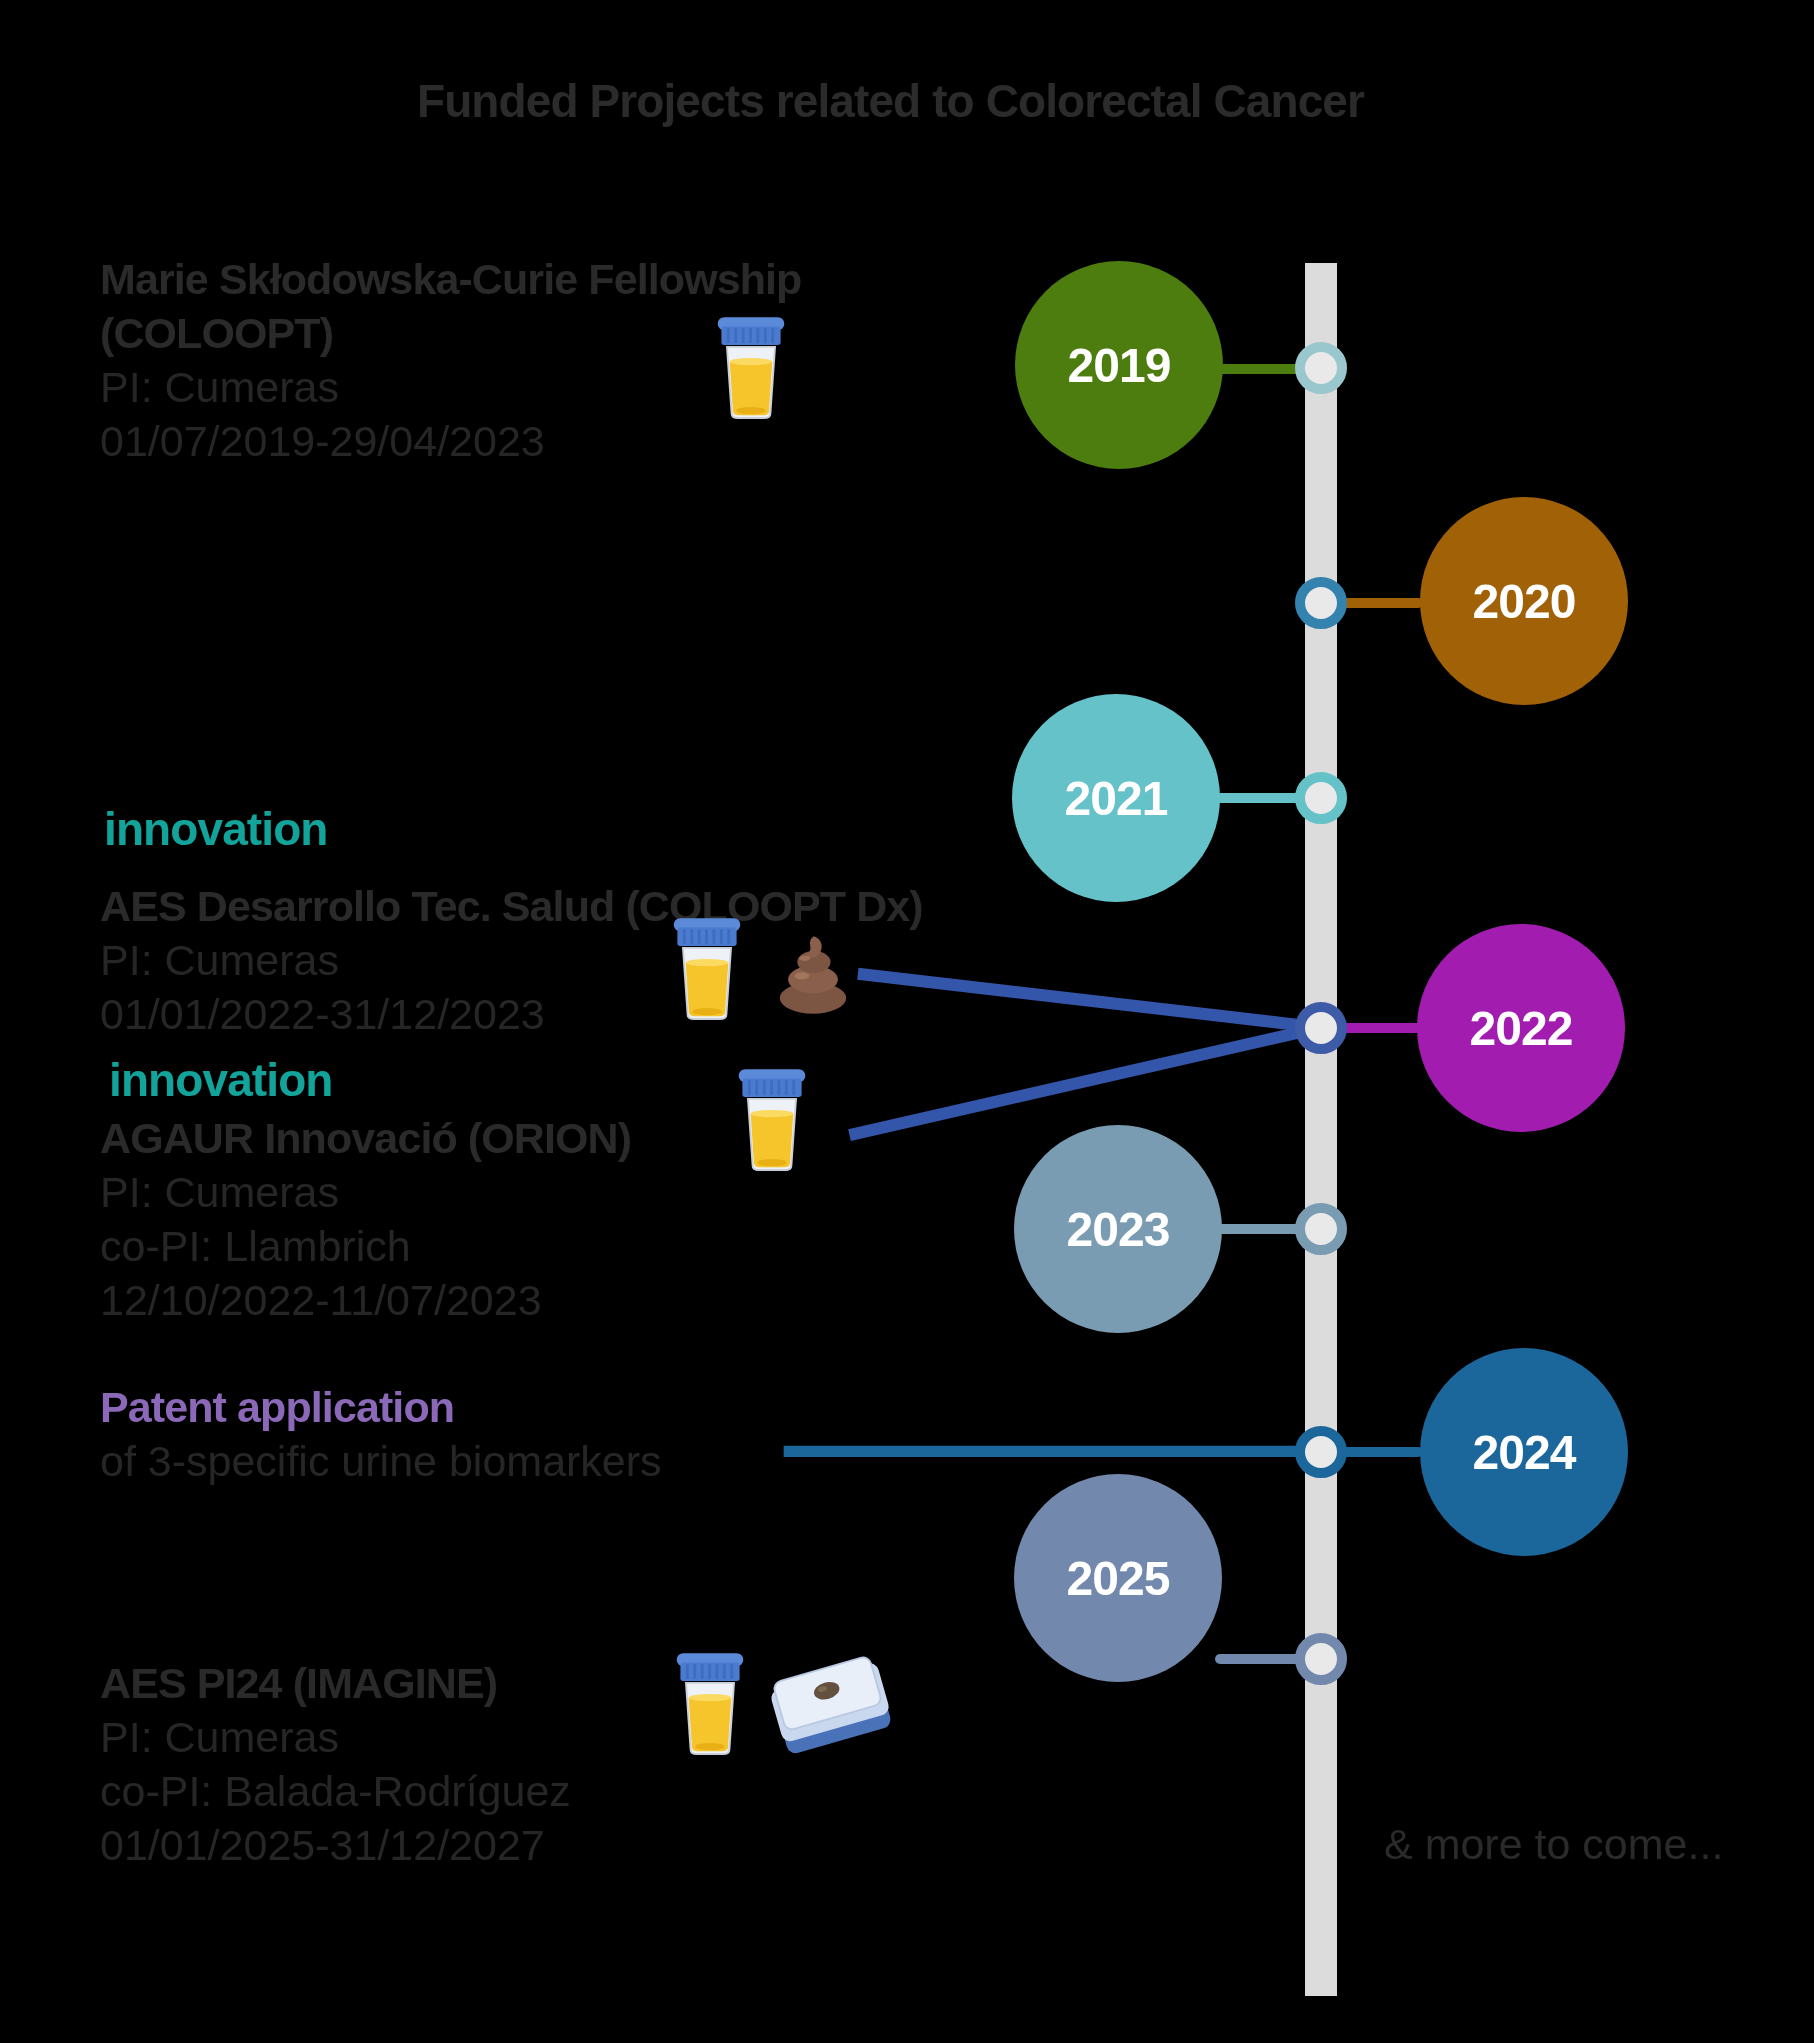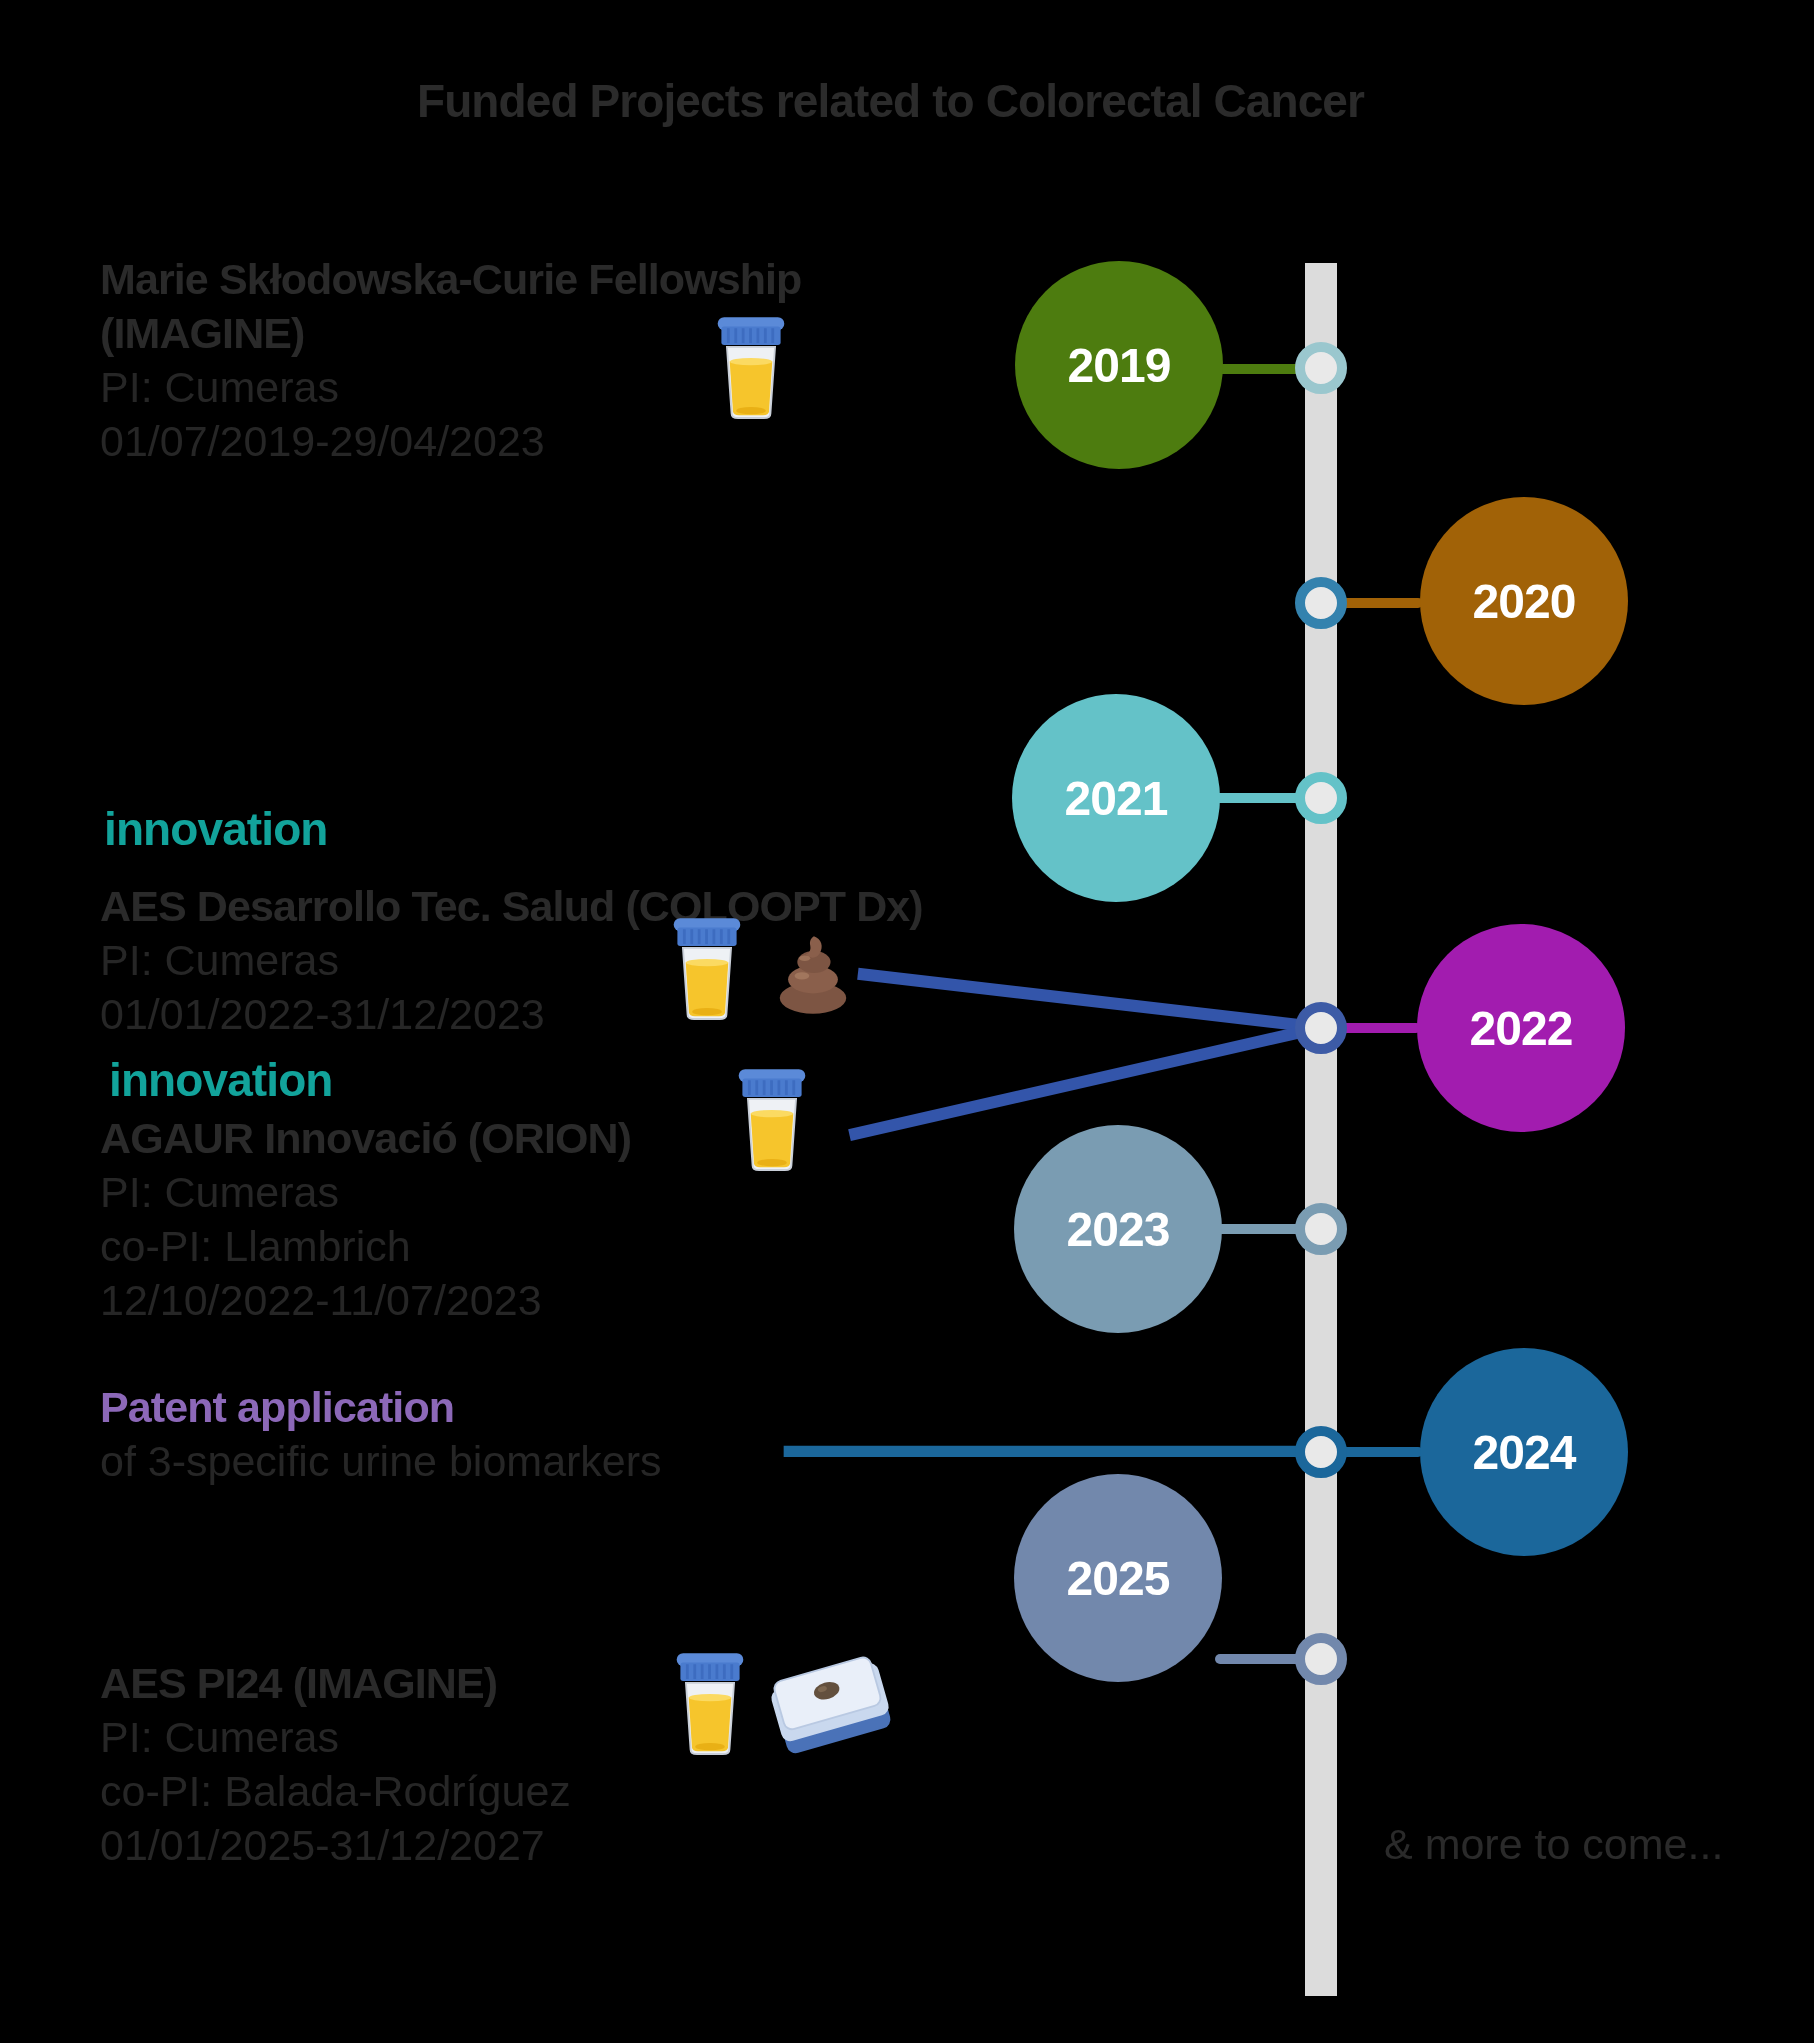--- a/index.html
+++ b/index.html
@@ -106,21 +106,21 @@
     </div>
   <div class="year-circle bg2024" style="left:1420px;top:1348px;">
     <span>2024</span>
     </div>
   <div class="year-circle bg2025" style="left:1014px;top:1474px;">
     <span>2025</span>
     </div>
 
   <div class="block" style="left:100px;top:252px;">
     <div class="b">Marie Skłodowska-Curie Fellowship</div>
-    <div class="b">(IMAGINE)</div>
+    <div class="b">(COLOOPT)</div>
     <div>PI: Cumeras</div>
     <div>01/07/2019-29/04/2023</div>
   </div>
 
   <div class="tag" style="left:104px;top:805px;">innovation</div>
   <div class="block" style="left:100px;top:879px;">
     <div class="b">AES Desarrollo Tec. Salud (COLOOPT Dx)</div>
     <div>PI: Cumeras</div>
     <div>01/01/2022-31/12/2023</div>
   </div>

